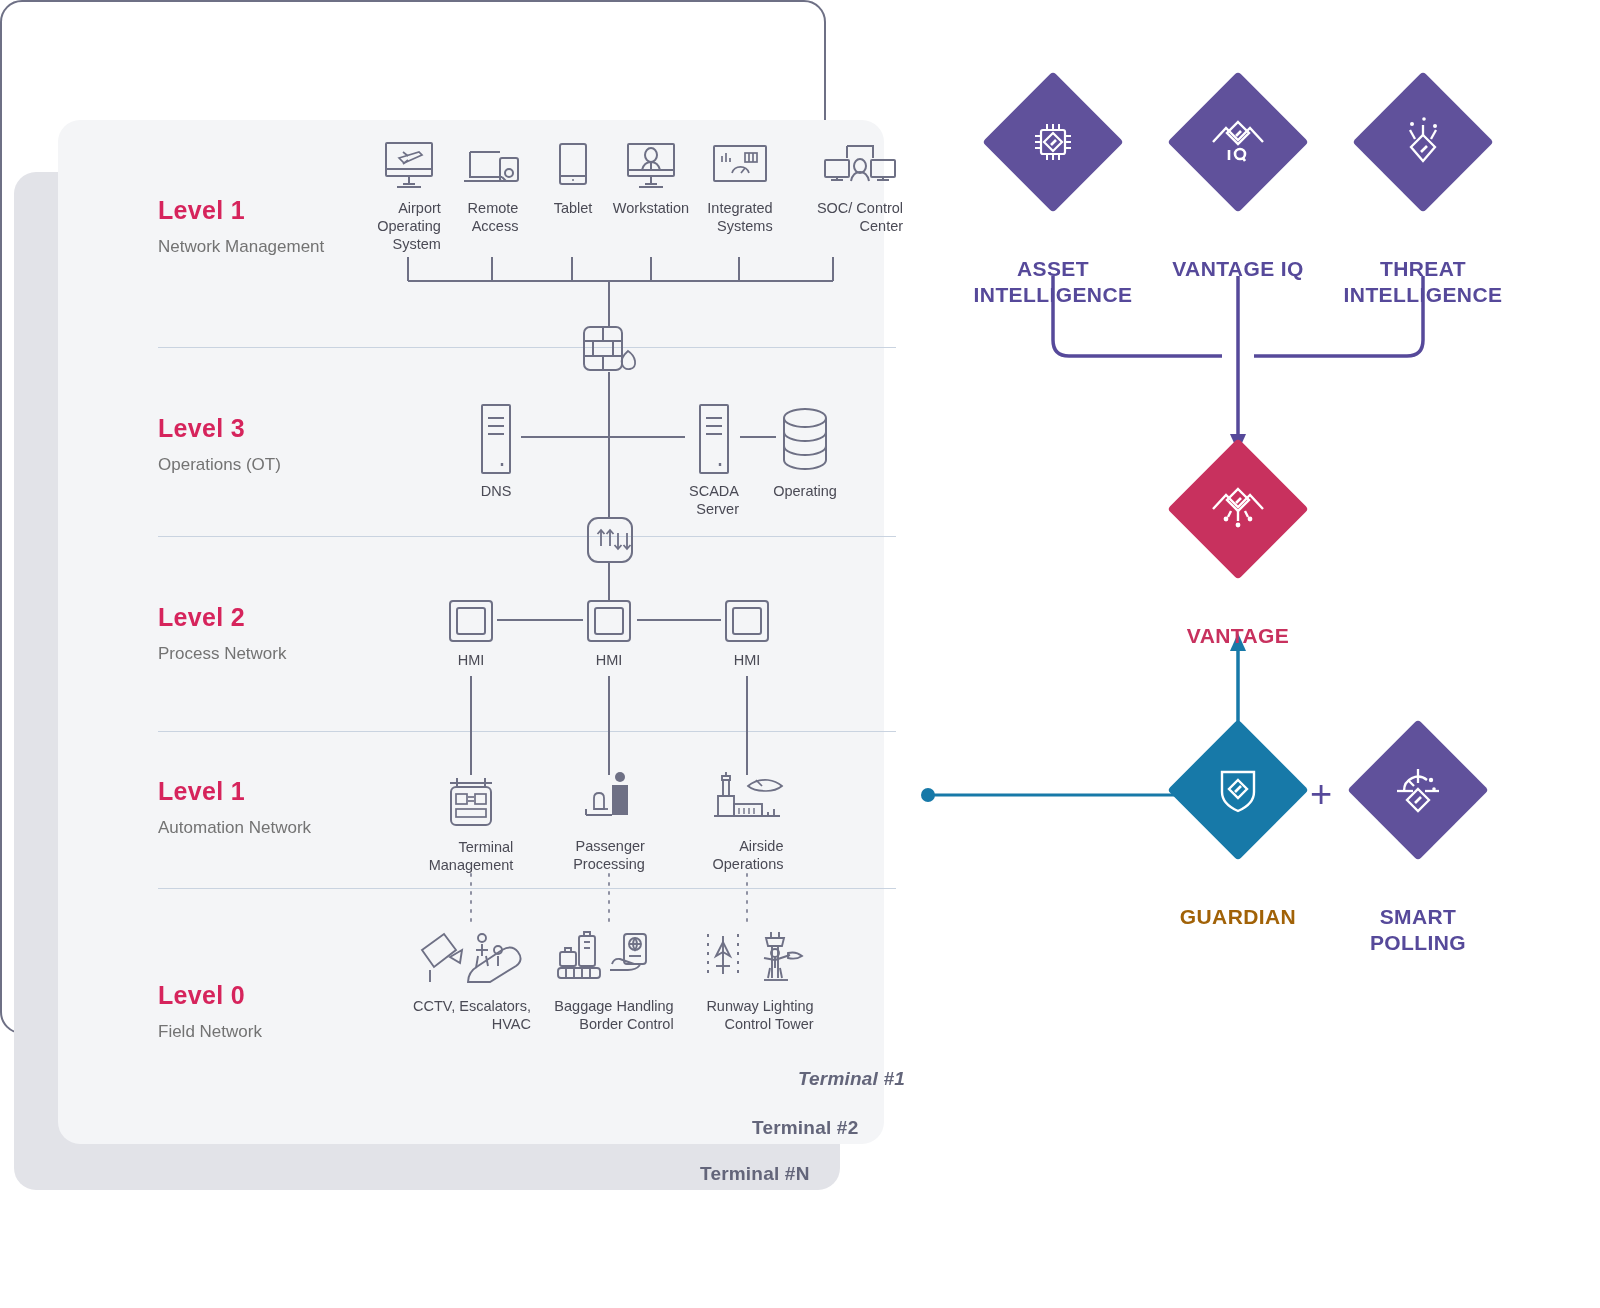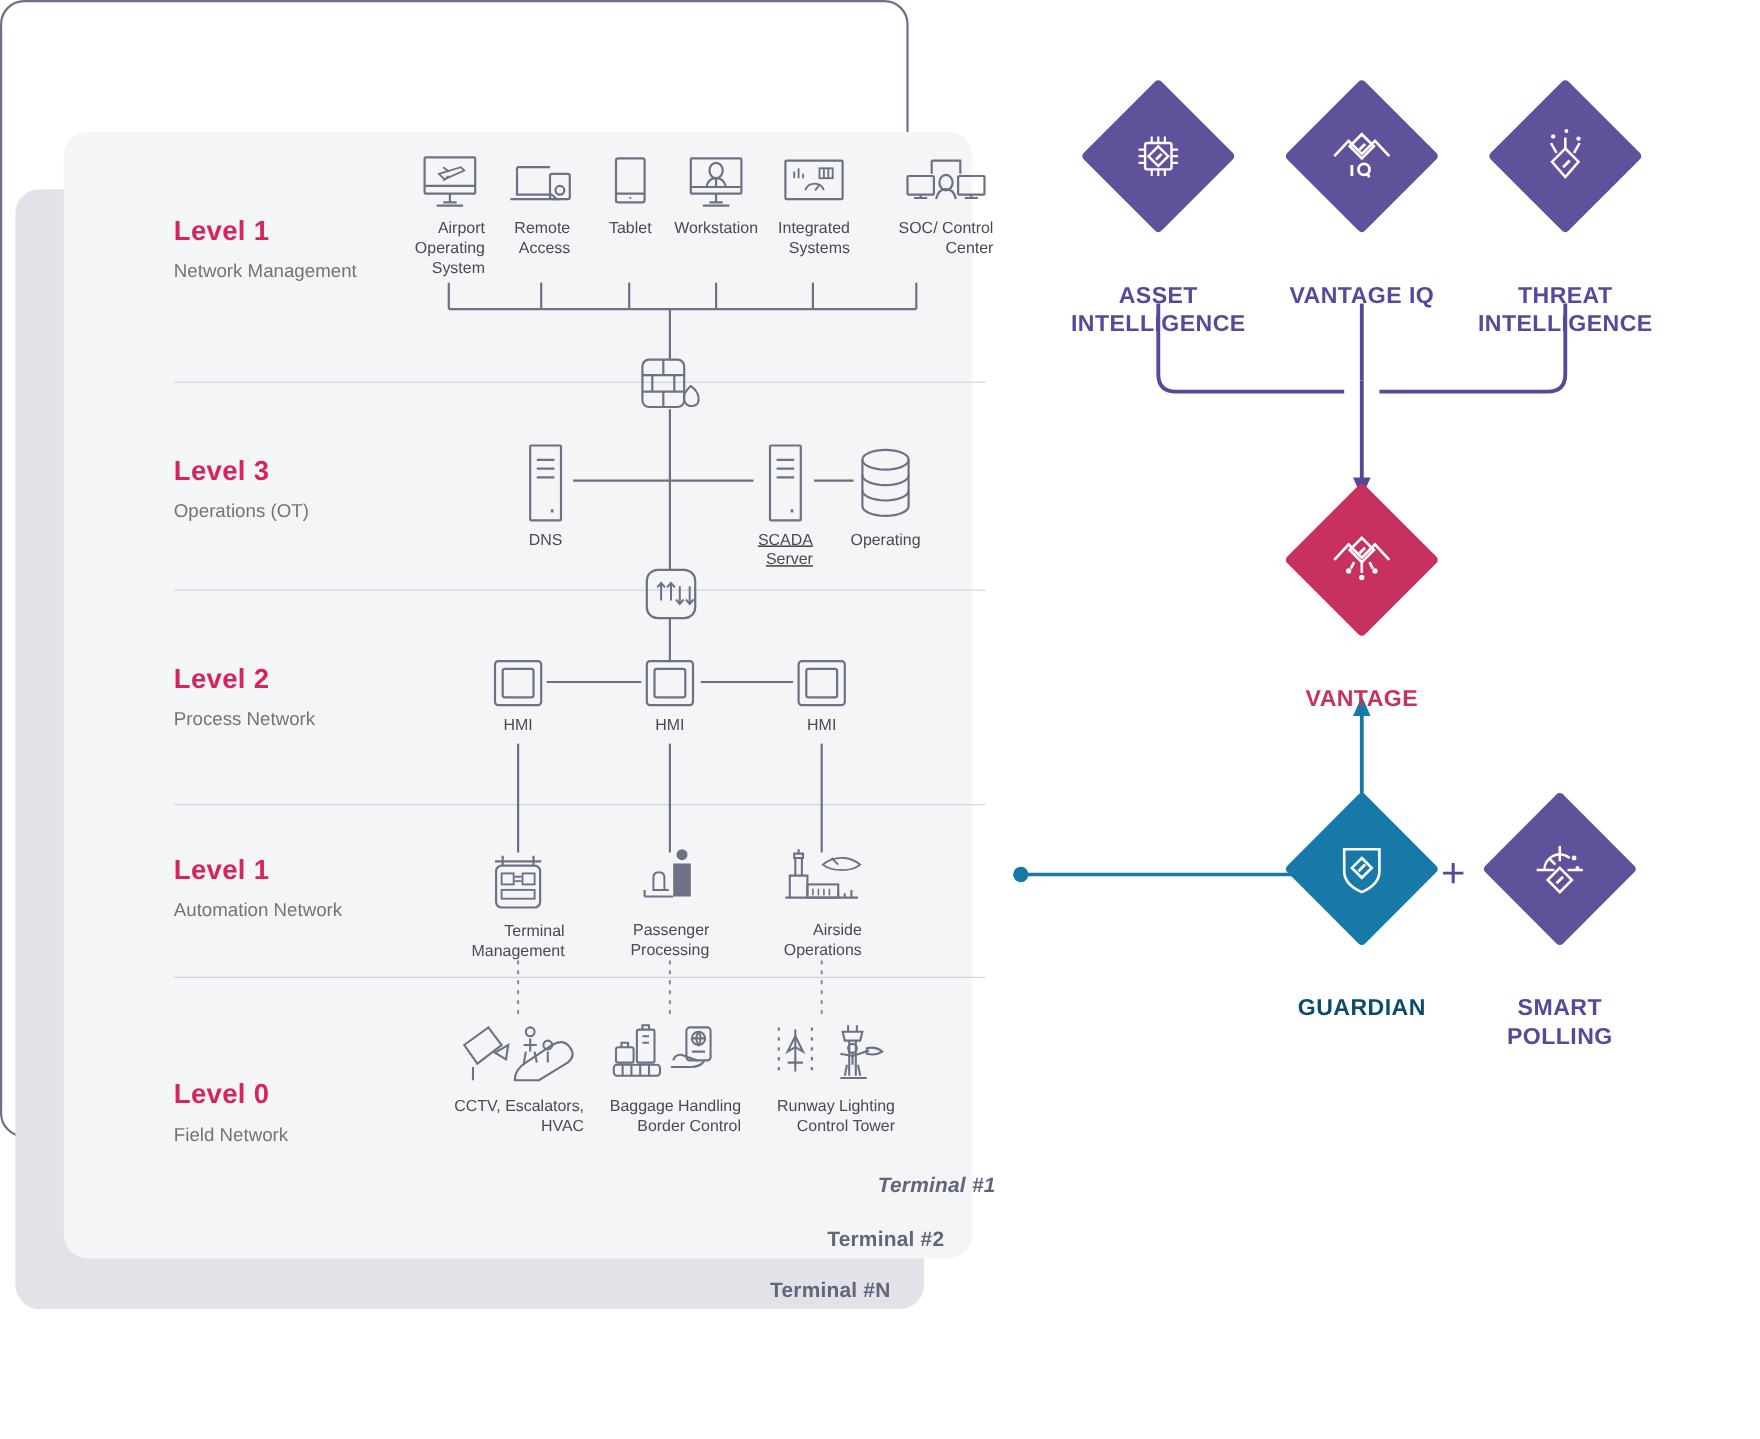--- a/index.html
+++ b/index.html
@@ -45,21 +45,21 @@
   .dia{position:absolute;display:flex;flex-direction:column;align-items:center;gap:44px;}
   .dia .shape{width:100px;height:100px;transform:rotate(45deg);
               display:flex;align-items:center;justify-content:center;
               border-radius:4px;}
   .dia .shape > svg{transform:rotate(-45deg);}
   .dia .nm{margin-top:20px;font-size:21px;font-weight:bold;text-align:center;
            line-height:26px;letter-spacing:.4px;white-space:pre-line;}
   .purple{background:#60519b;}
   .crimson{background:#c8315e;}
   .teal{background:#1779a8;}
-  .nm-purple{color:#56499a;} .nm-crimson{color:#c8315e;} .nm-teal{color:#0c4a6e;}
+  .nm-purple{color:#56499a;} .nm-crimson{color:#c8315e;} .nm-teal{color:#a16207;}
   #plus{position:absolute;left:1310px;top:775px;font-size:38px;color:#56499a;
         font-weight:400;line-height:1;}
 </style>
 </head>
 <body>
 
 <div class="card-back" id="card-n"></div>
 <div class="card-back" id="card-2"></div>
 <div id="card-1"></div>
 
@@ -287,21 +287,21 @@
       <rect x="8" y="2" width="28" height="68" rx="1"></rect>
       <path d="M14 15 L30 15"></path>
         <path d="M14 23 L30 23"></path>
         <path d="M14 31 L30 31"></path>
       <path d="M28 60 L28 63" stroke-width="2.4"></path>
     </svg>
   </div>
   <div class="cap">DNS</div>
 </div>
 
-<div class="node" style="left:685px;top:403px;width:58px;text-decoration:underline;">
+<div class="node" style="left:685px;top:403px;width:58px;">
   <div class="ic">
     <svg width="44" height="72" viewBox="0 0 44 72" fill="none" stroke="#6e7085" stroke-width="2">
       <rect x="8" y="2" width="28" height="68" rx="1"></rect>
       <path d="M14 15 L30 15"></path>
         <path d="M14 23 L30 23"></path>
         <path d="M14 31 L30 31"></path>
       <path d="M28 60 L28 63" stroke-width="2.4"></path>
     </svg>
   </div>
   <div class="cap">SCADA

